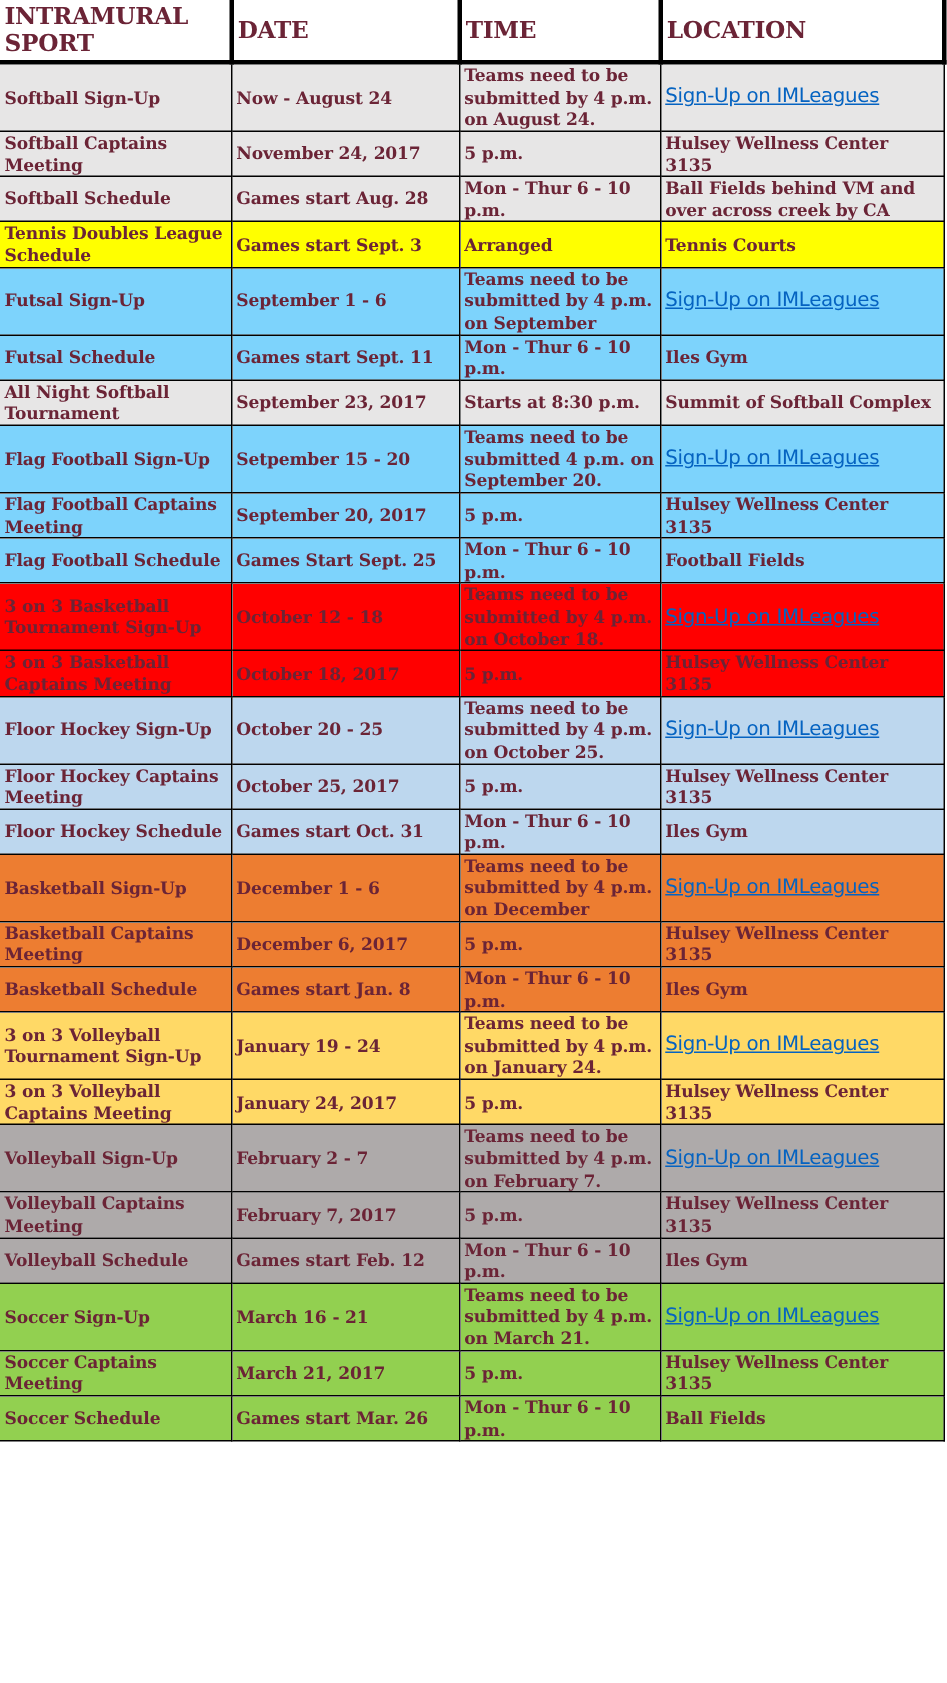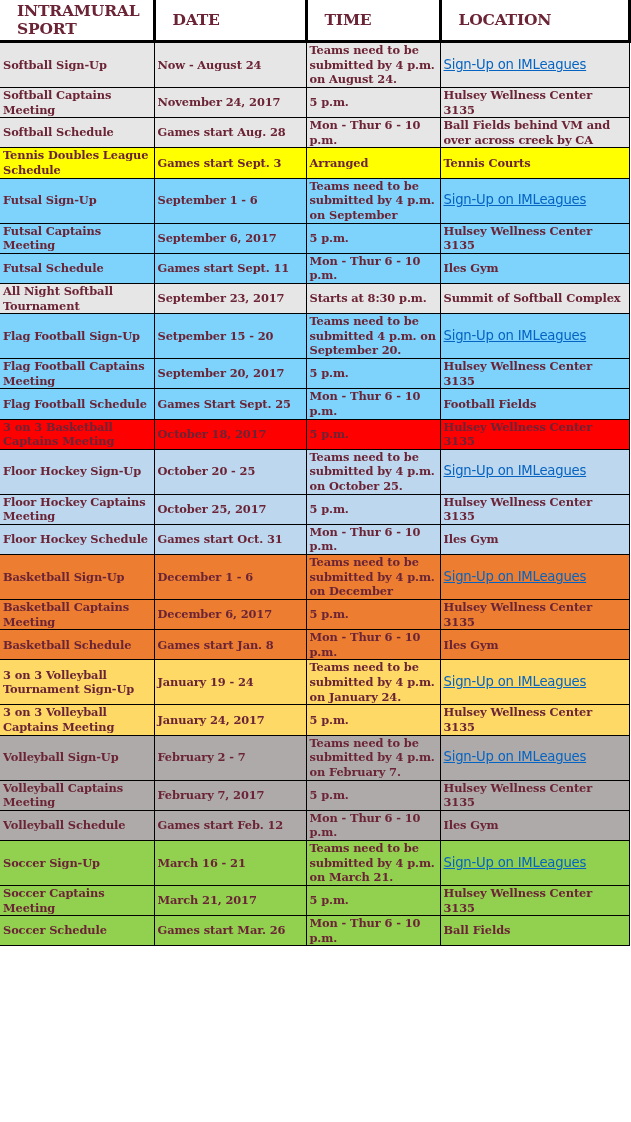--- a/index.html
+++ b/index.html
@@ -17,21 +17,21 @@
   col.c2 { width:152px; }
   col.c3 { width:134px; }
   col.c4 { width:189px; }
   thead th {
     background:#ffffff;
     height:38px;
     text-align:left;
     vertical-align:middle;
     font-size:15.5px;
     line-height:18px;
-    padding:1px 17px;
+    padding:1px 3px;
     border-left:3px solid #000;
     border-right:3px solid #000;
     border-bottom:3px solid #000;
     font-weight:bold;
     letter-spacing:-0.2px;
   }
   thead th:first-child { border-left:none; }
   tbody td {
     border:1px solid #000;
     padding:0 2px 0 3px;
@@ -112,26 +112,20 @@
       <td>Tennis Courts</td>
     </tr>
 
     <tr class="tall bg-futsal">
       <td>Futsal Sign-Up</td>
       <td>September 1 - 6</td>
       <td class="time3">Teams need to be submitted by 4 p.m. on September</td>
       <td><a class="imlink">Sign-Up on IMLeagues</a></td>
     </tr>
     <tr class="short bg-futsal">
-      <td>Futsal Captains Meeting</td>
-      <td>September 6, 2017</td>
-      <td>5 p.m.</td>
-      <td>Hulsey Wellness Center 3135</td>
-    </tr>
-    <tr class="short bg-futsal">
       <td>Futsal Schedule</td>
       <td>Games start Sept. 11</td>
       <td>Mon - Thur 6 - 10 p.m.</td>
       <td>Iles Gym</td>
     </tr>
 
     <tr class="short bg-allnight">
       <td>All Night Softball Tournament</td>
       <td>September 23, 2017</td>
       <td>Starts at 8:30 p.m.</td>
@@ -150,20 +144,26 @@
       <td>5 p.m.</td>
       <td>Hulsey Wellness Center 3135</td>
     </tr>
     <tr class="short bg-flag">
       <td>Flag Football Schedule</td>
       <td>Games Start Sept. 25</td>
       <td>Mon - Thur 6 - 10 p.m.</td>
       <td>Football Fields</td>
     </tr>
 
+    <tr class="tall bg-bb3">
+      <td>3 on 3 Basketball Tournament Sign-Up</td>
+      <td>October 12 - 18</td>
+      <td class="time3">Teams need to be submitted by 4 p.m. on October 18.</td>
+      <td><a class="imlink">Sign-Up on IMLeagues</a></td>
+    </tr>
     <tr class="short bg-bb3">
       <td>3 on 3 Basketball Captains Meeting</td>
       <td>October 18, 2017</td>
       <td>5 p.m.</td>
       <td>Hulsey Wellness Center 3135</td>
     </tr>
 
     <tr class="tall bg-hockey">
       <td>Floor Hockey Sign-Up</td>
       <td>October 20 - 25</td>

